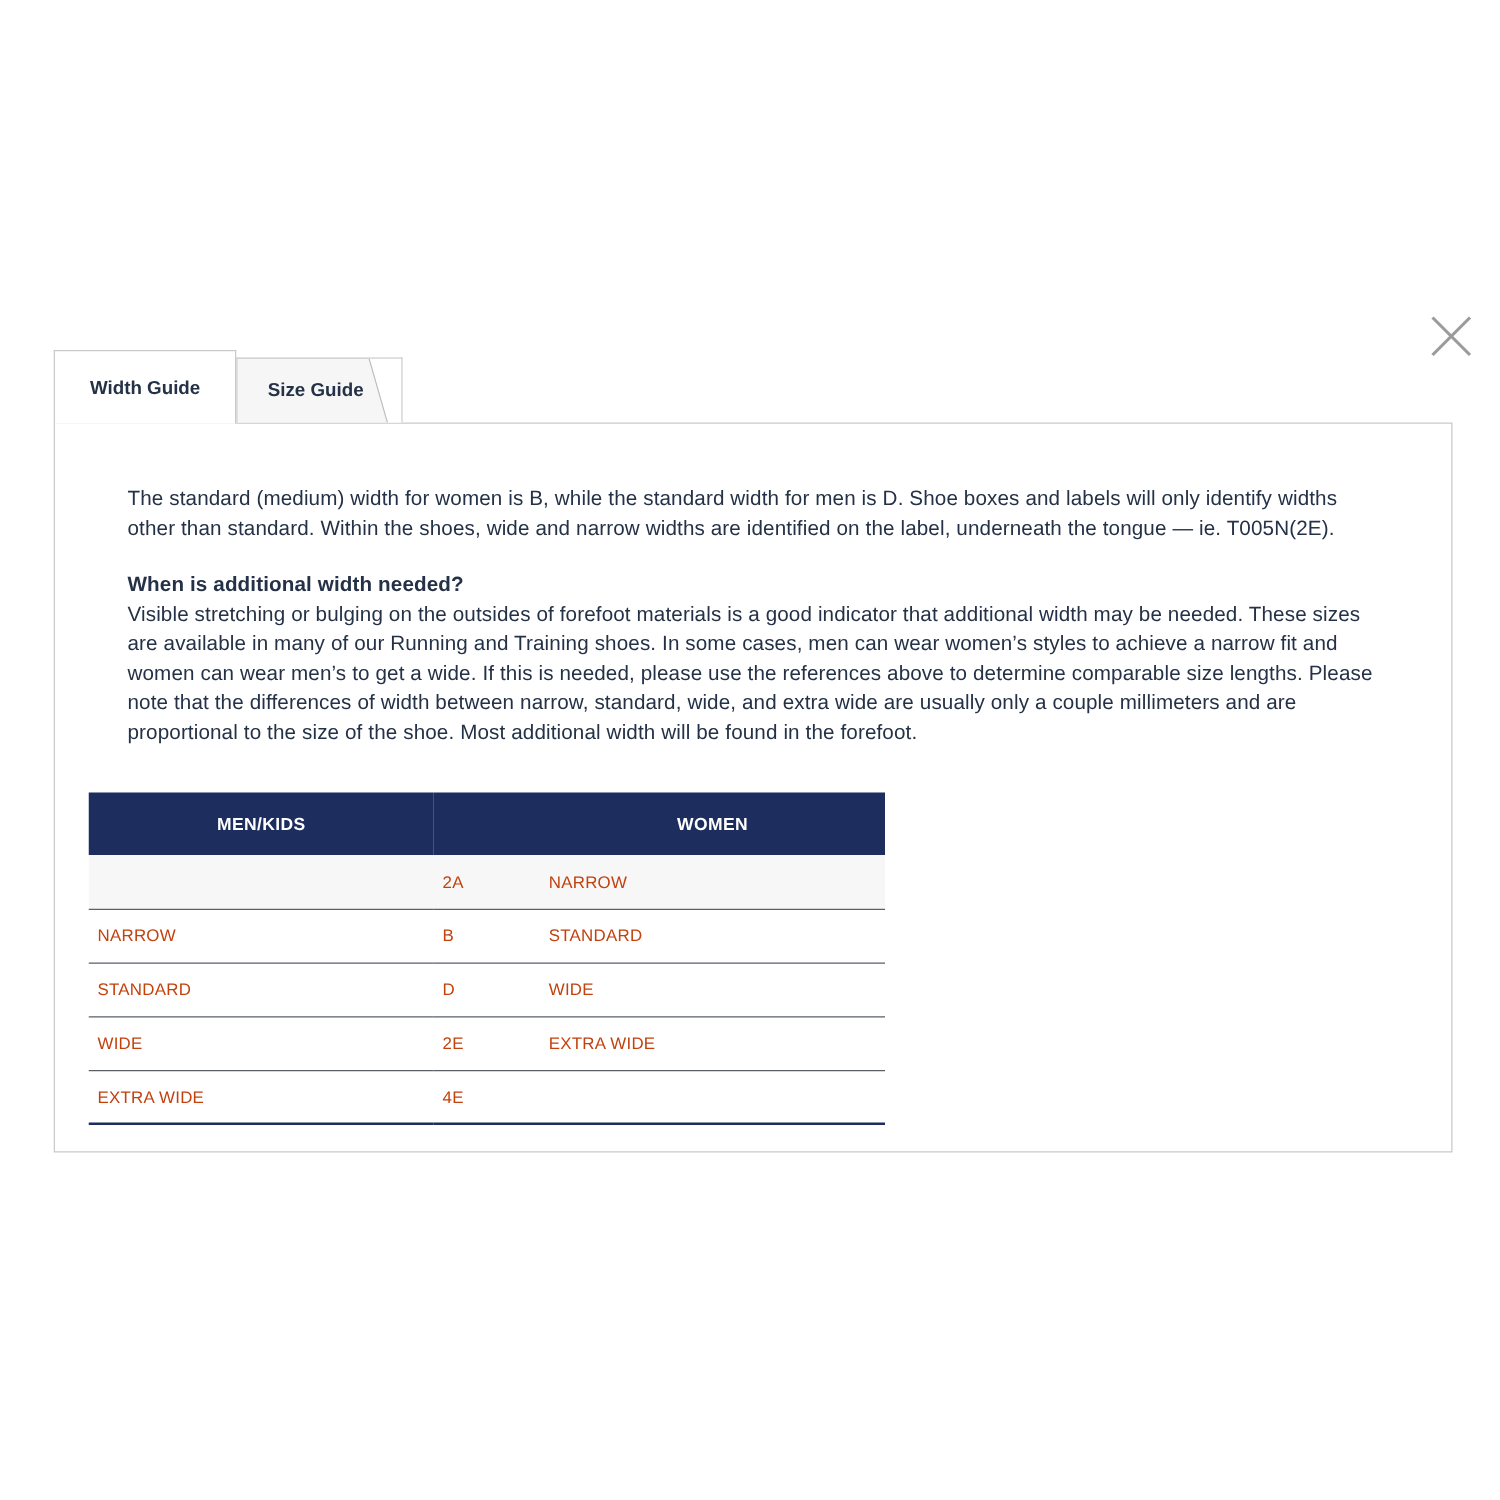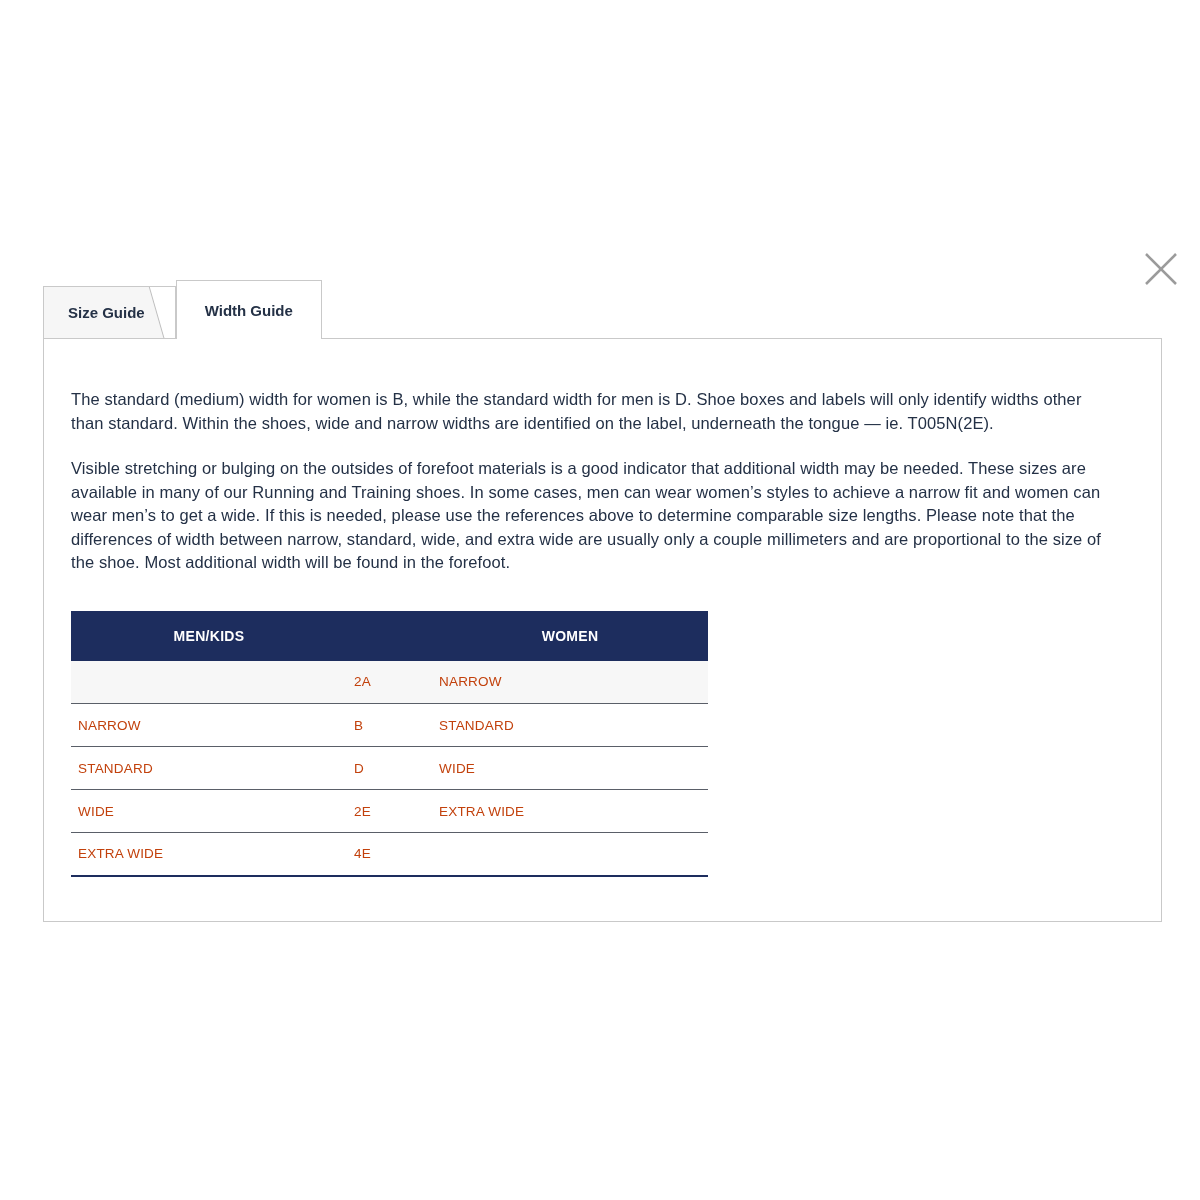--- a/index.html
+++ b/index.html
@@ -86,20 +86,21 @@
     height: 584px;
     background: #ffffff;
     border: 1px solid #c9c9c9;
     padding: 49px 50px 0 27px;
     z-index: 1;
   }
   .panel p, .panel h3 {
     font-size: 16.5px;
     line-height: 23.5px;
     letter-spacing: 0.1px;
+    margin-left: 31px;
   }
   .intro { margin: 0 0 22px 0; max-width: 1045px; }
   .q-head { margin: 0; font-weight: bold; }
   .body-text { margin: 0 0 36px 0; max-width: 1045px; }
 
   
   .width-table {
     width: 637px;
     border-collapse: collapse;
     table-layout: fixed;
@@ -133,30 +134,31 @@
 <button class="close-btn" aria-label="Close">
   <span>
     <svg width="40" height="40" viewBox="0 0 40 40">
       <line x1="5" y1="4" x2="35" y2="34" stroke="#9b9b9b" stroke-width="2.5"></line>
       <line x1="35" y1="4" x2="5" y2="34" stroke="#9b9b9b" stroke-width="2.5"></line>
     </svg>
   </span>
 </button>
 
 <div class="tabs">
+  <div class="tab tab-active">
+    <span>Width Guide</span>
+  </div>
   <div class="tab tab-inactive">
     <span>Size Guide</span>
   </div>
-  <div class="tab tab-active">
-    <span>Width Guide</span>
-  </div>
 </div>
 
 <div class="panel">
   <p class="intro">The standard (medium) width for women is B, while the standard width for men is D. Shoe boxes and labels will only identify widths other than standard. Within the shoes, wide and narrow widths are identified on the label, underneath the tongue — ie. T005N(2E).</p>
+  <h3 class="q-head">When is additional width needed?</h3>
   <p class="body-text">Visible stretching or bulging on the outsides of forefoot materials is a good indicator that additional width may be needed. These sizes are available in many of our Running and Training shoes. In some cases, men can wear women’s styles to achieve a narrow fit and women can wear men’s to get a wide. If this is needed, please use the references above to determine comparable size lengths. Please note that the differences of width between narrow, standard, wide, and extra wide are usually only a couple millimeters and are proportional to the size of the shoe. Most additional width will be found in the forefoot.</p>
 
   <table class="width-table">
     <colgroup>
         <col class="c1">
         <col class="c2">
         <col class="c3">
       </colgroup>
     <thead>
       <tr>

